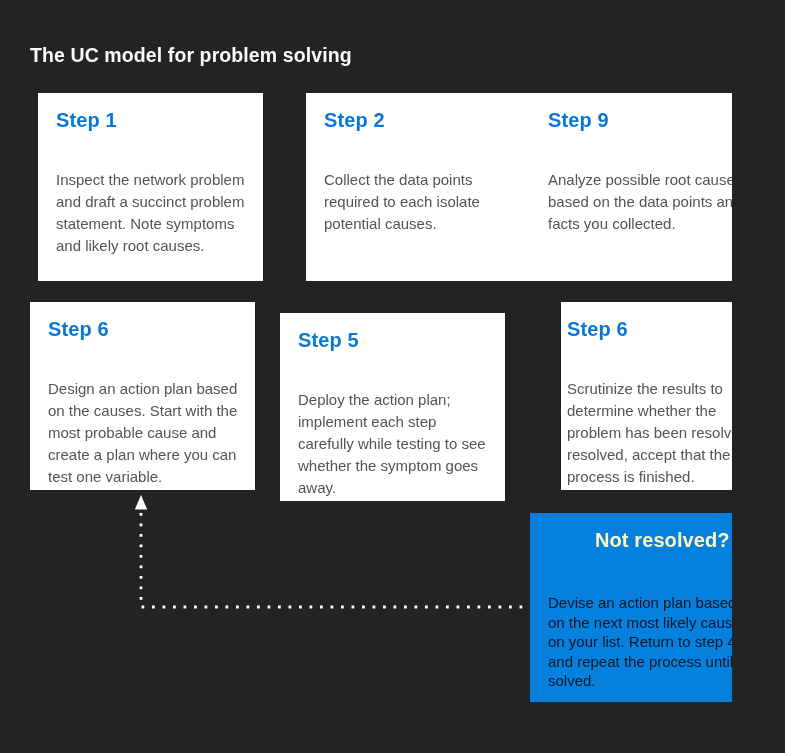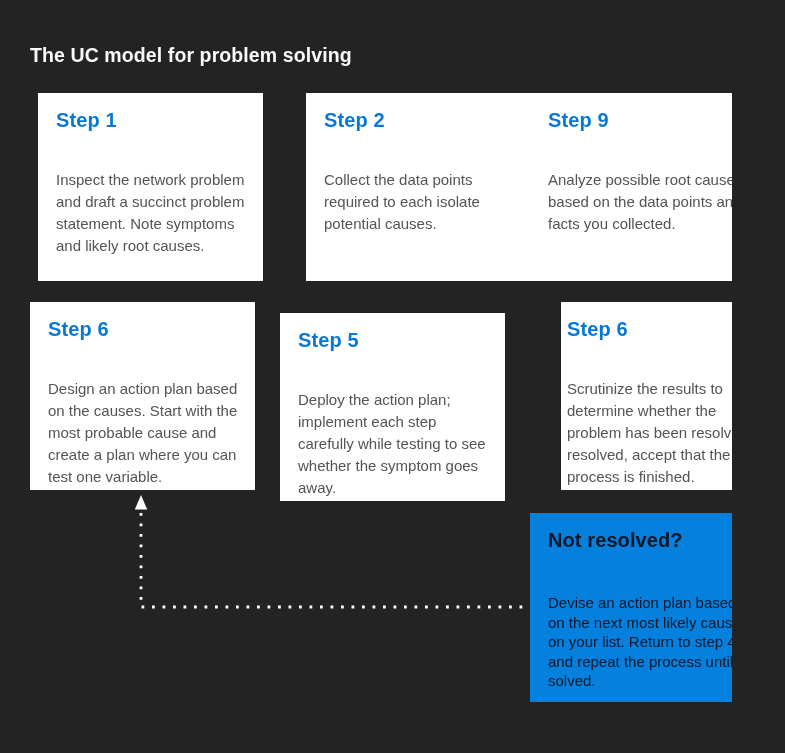--- a/index.html
+++ b/index.html
@@ -39,21 +39,21 @@
   .card p {
     margin: 37px 0 0 0;
     font-size: 15px;
     line-height: 22px;
     color: #545456;
   }
   .card.blue {
     background: #0580dc;
     height: 189px;
   }
-  .card.blue h2 { color: #0f172a; }
+  .card.blue h2 { color: #fef9c3; margin-left: 47px; }
   .card.blue p {
     color: #0f172a;
     margin-top: 41px;
     line-height: 19.5px;
   }
   .pos-r1c1 { left: 13px;  top: 93px; margin-left: 25px; }
   .pos-r1c2 { left: 280px; top: 93px; margin-left: 26px; }
   .pos-r1c3 { left: 530px; top: 93px; }
   .pos-r2c1 { left: 30px;  top: 302px; }
   .pos-r2c2 { left: 280px; top: 302px; margin-top: 11px; }

